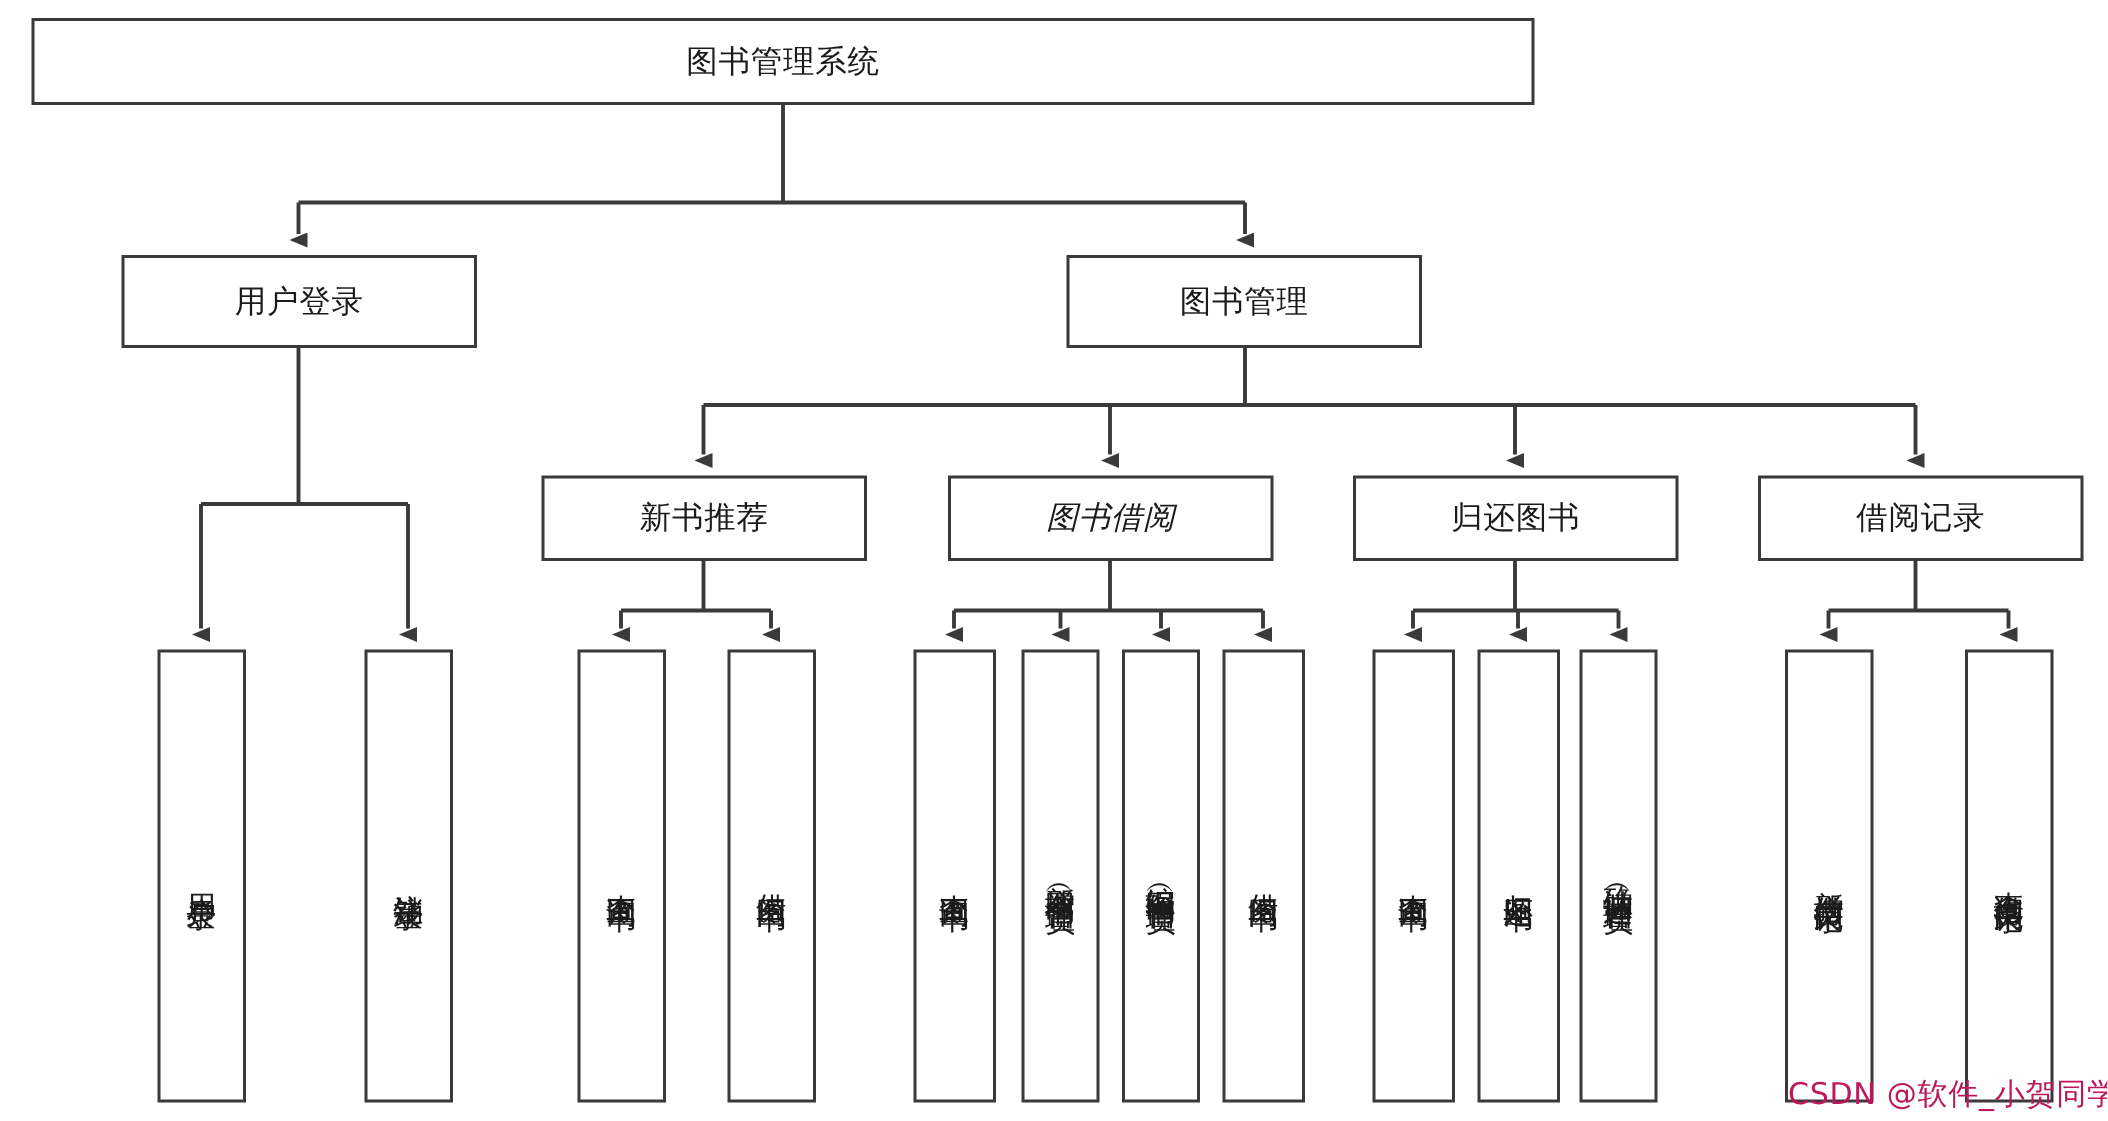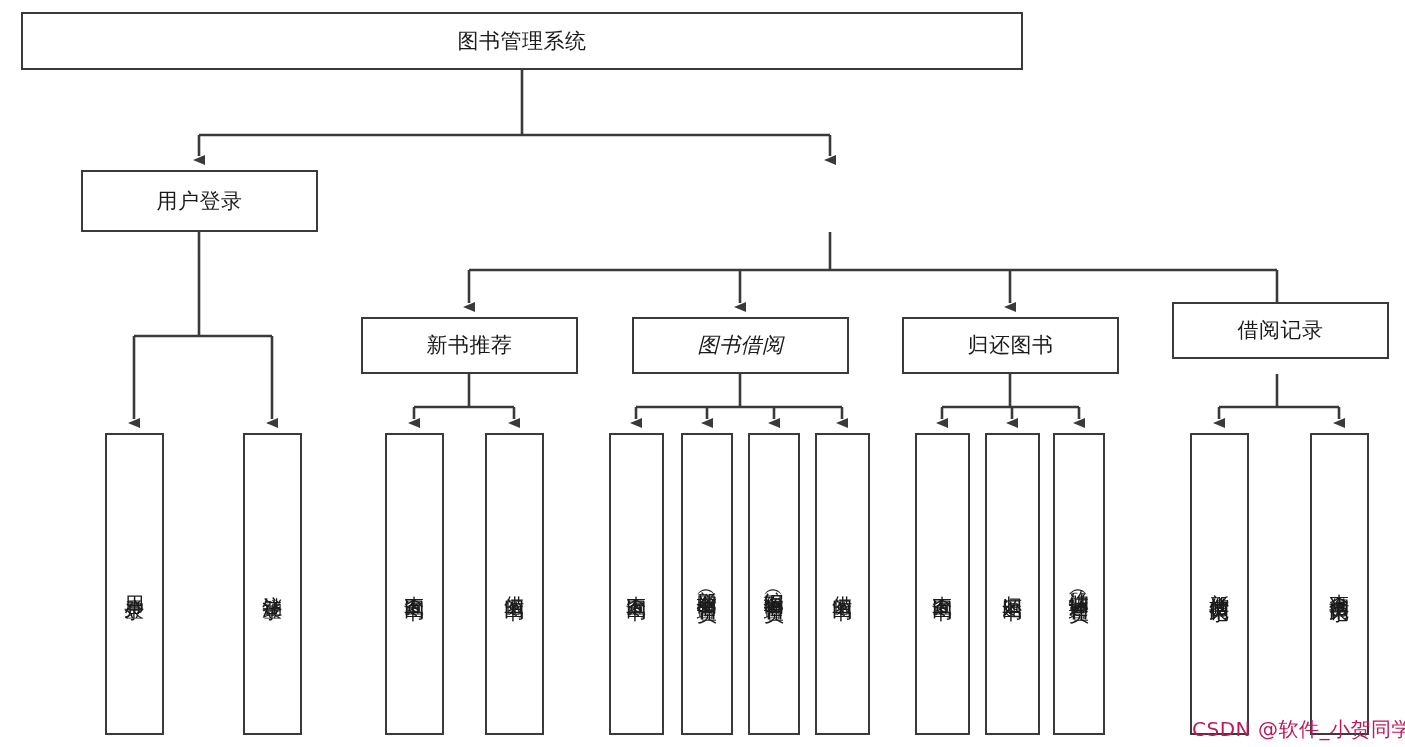--- a/index.html
+++ b/index.html
@@ -121,31 +121,34 @@
     </g>
   </svg>
 
   <div class="node" style="left:21px; top:12px; width:1002px; height:58px;">
     <span class="label">图书管理系统</span>
   </div>
 
   <div class="node" style="left:81px; top:170px; width:237px; height:62px;">
     <span class="label">用户登录</span>
   </div>
+  <div class="node" style="left:711px; top:170px; width:237px; height:62px;">
+    <span class="label">图书管理</span>
+  </div>
 
   <div class="node" style="left:361px; top:317px; width:217px; height:57px;text-align:right;">
     <span class="label">新书推荐</span>
   </div>
   <div class="node" style="left:632px; top:317px; width:217px; height:57px;font-style:italic;">
     <span class="label">图书借阅</span>
   </div>
   <div class="node" style="left:902px; top:317px; width:217px; height:57px;">
     <span class="label">归还图书</span>
   </div>
-  <div class="node" style="left:1172px; top:302px; width:217px; height:57px;">
+  <div class="node" style="left:1172px; top:317px; width:217px; height:57px;">
     <span class="label">借阅记录</span>
   </div>
 
   <div class="node leaf" style="left:105px; top:433px; width:59px; height:302px;">
     <span class="label">用户登录</span>
   </div>
   <div class="node leaf" style="left:243px; top:433px; width:59px; height:302px;">
     <span class="label">注销登录</span>
   </div>
   <div class="node leaf" style="left:385px; top:433px; width:59px; height:302px;">

